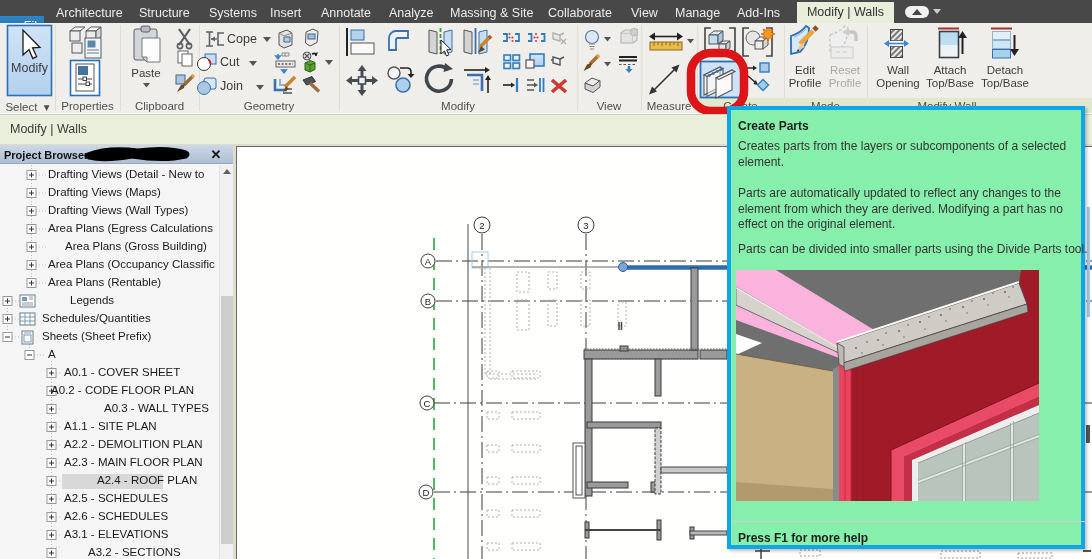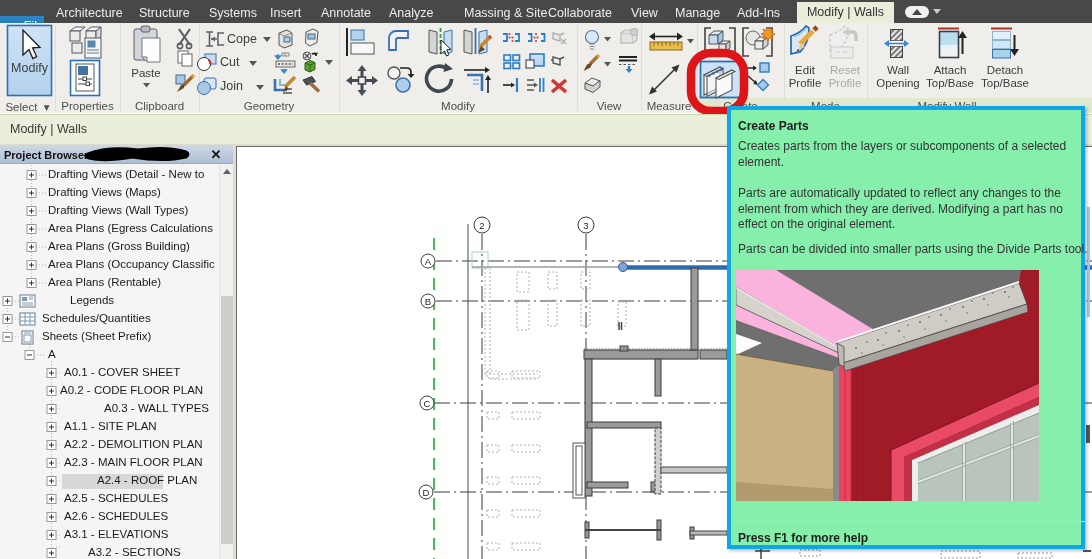--- a/index.html
+++ b/index.html
@@ -56,21 +56,21 @@
 <body>
 <div id="app">
   <div id="tabbar" class="abs">
     <div id="filetab">File</div>
     <div class="tab" style="left:56px;">Architecture</div>
     <div class="tab" style="left:139px;">Structure</div>
     <div class="tab" style="left:209px;">Systems</div>
     <div class="tab" style="left:270px;">Insert</div>
     <div class="tab" style="left:321px;">Annotate</div>
     <div class="tab" style="left:389px;">Analyze</div>
-    <div class="tab" style="left:464px;text-align:right;">Massing &amp; Site</div>
+    <div class="tab" style="left:450px;text-align:right;">Massing &amp; Site</div>
     <div class="tab" style="left:548px;">Collaborate</div>
     <div class="tab" style="left:631px;">View</div>
     <div class="tab" style="left:675px;">Manage</div>
     <div class="tab" style="left:737px;">Add-Ins</div>
     <div id="activetab">Modify | Walls</div>
     <div id="collapsebtn"></div>
     <div id="collapsearrow"></div>
   </div>
 
   <div id="ribbon" class="abs">
@@ -508,29 +508,29 @@
               <rect x="22" y="166" width="11" height="13" fill="#fff" stroke="#6a7a8a"></rect>
               <rect x="24" y="170" width="7" height="7" fill="none" stroke="#7a9ab8"></rect>
               <path d="M24,168 h7" stroke="#8a9aaa"></path>
             </g>
           </g>
         </svg>
         <div class="trow" style="left:48px;top:3px;">Drafting Views (Detail - New to</div>
         <div class="trow" style="left:48px;top:21px;">Drafting Views (Maps)</div>
         <div class="trow" style="left:48px;top:39px;">Drafting Views (Wall Types)</div>
         <div class="trow" style="left:48px;top:57px;">Area Plans (Egress Calculations</div>
-        <div class="trow" style="left:48px;top:75px;">Area Plans (Gross Building)</div>
+        <div class="trow" style="left:65px;top:75px;">Area Plans (Gross Building)</div>
         <div class="trow" style="left:48px;top:93px;">Area Plans (Occupancy Classific</div>
         <div class="trow" style="left:48px;top:111px;">Area Plans (Rentable)</div>
         <div class="trow" style="left:42px;top:129px;padding-left:28px;">Legends</div>
         <div class="trow" style="left:42px;top:147px;">Schedules/Quantities</div>
         <div class="trow" style="left:42px;top:165px;">Sheets (Sheet Prefix)</div>
         <div class="trow" style="left:48px;top:183px;">A</div>
         <div class="trow" style="left:64px;top:201px;">A0.1 - COVER SHEET</div>
-        <div class="trow" style="left:60px;top:219px;">A0.2 - CODE FLOOR PLAN</div>
+        <div class="trow" style="left:51px;top:219px;">A0.2 - CODE FLOOR PLAN</div>
         <div class="trow" style="left:64px;top:237px;margin-left:40px;">A0.3 - WALL TYPES</div>
         <div class="trow" style="left:64px;top:255px;">A1.1 - SITE PLAN</div>
         <div class="trow" style="left:64px;top:273px;">A2.2 - DEMOLITION PLAN</div>
         <div class="trow" style="left:64px;top:291px;">A2.3 - MAIN FLOOR PLAN</div>
         <div class="trow" style="left:64px;top:309px;margin-left:33px;">A2.4 - ROOF PLAN</div>
         <div class="trow" style="left:64px;top:327px;">A2.5 - SCHEDULES</div>
         <div class="trow" style="left:64px;top:345px;">A2.6 - SCHEDULES</div>
         <div class="trow" style="left:64px;top:363px;">A3.1 - ELEVATIONS</div>
         <div class="trow" style="left:64px;top:381px;margin-left:24px;">A3.2 - SECTIONS</div>
       </div>

